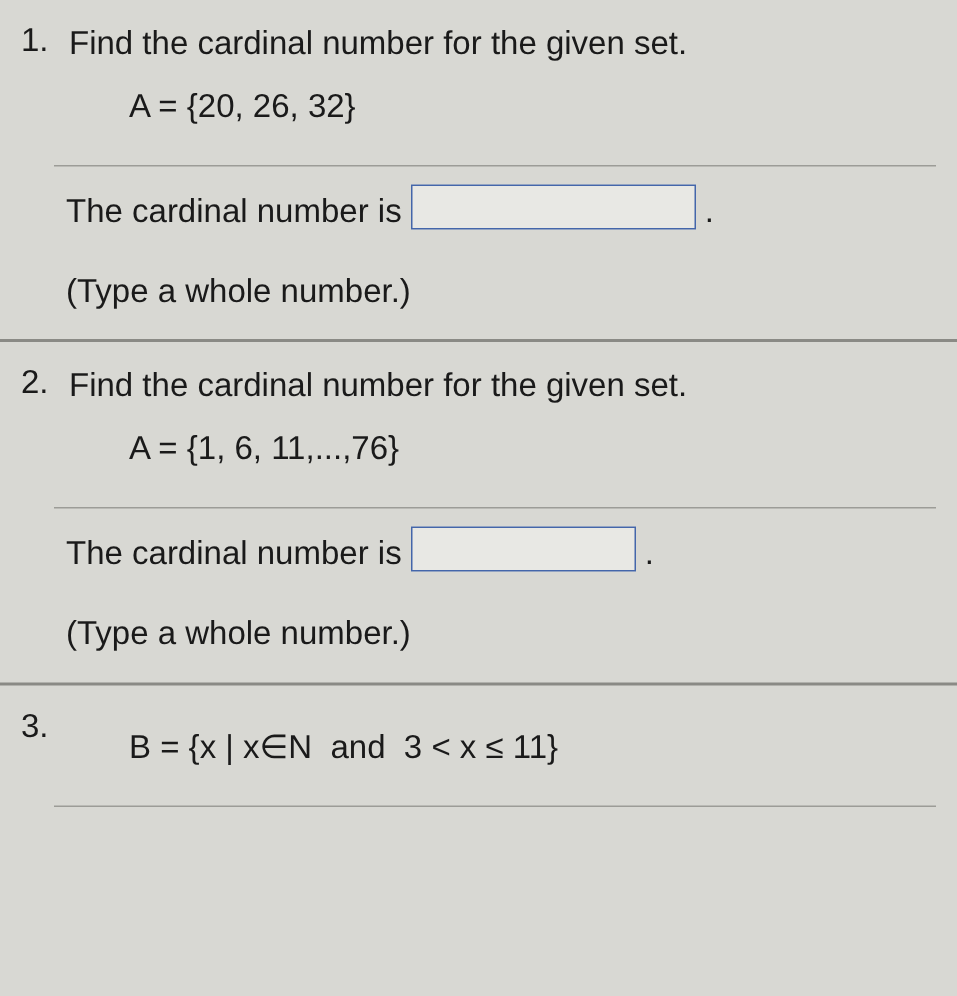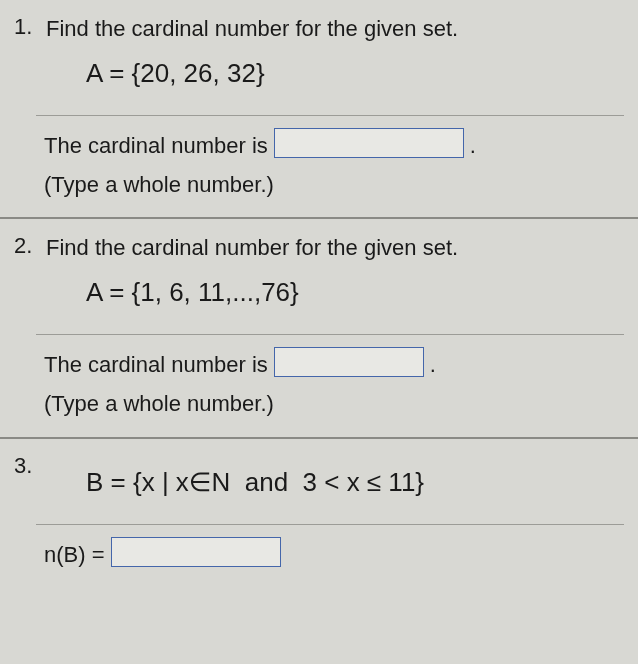--- a/index.html
+++ b/index.html
@@ -25,21 +25,21 @@
     padding-left: 6px;
   }
   .content-col {
     flex: 1;
   }
   .prompt {
     line-height: 1.35;
   }
   .formula {
     padding: 14px 0 16px 40px;
-    font-size: 26px;
+    font-size: 22px;
   }
   .sub-divider {
     border-top: 1.5px solid #9c9c97;
     margin: 0 14px 0 36px;
   }
   .answer-block {
     padding: 12px 18px 14px 44px;
     line-height: 1.65;
   }
   .answer-line {
@@ -54,21 +54,21 @@
     height: 30px;
     vertical-align: middle;
     font-family: inherit;
     font-size: 20px;
     padding: 2px 4px;
   }
   .input-wide { width: 190px; }
   .input-med { width: 150px; }
   .input-sm { width: 170px; }
   .hint {
-    margin-top: 3px;
+    margin-top: 17px;
   }
 </style>
 </head>
 <body>
 
 <div class="problem">
   <div class="header-row">
     <div class="num-col">1.</div>
     <div class="content-col">
       <div class="prompt">Find the cardinal number for the given set.</div>
@@ -106,20 +106,13 @@
 </div>
 
 <div class="problem" style="border-bottom:none">
   <div class="header-row">
     <div class="num-col">3.</div>
     <div class="content-col">
       <div class="formula">B = {x | x∈N&nbsp; and&nbsp; 3 &lt; x ≤ 11}</div>
     </div>
   </div>
   <div class="sub-divider"></div>
-  <div class="answer-block">
-    <div class="answer-line">
-      <span>n(B) =</span>
-      <input type="text" class="answer-input input-sm" value="" style="">
-      <span></span>
-    </div>
-  </div>
 </div>
 
 </body></html>

